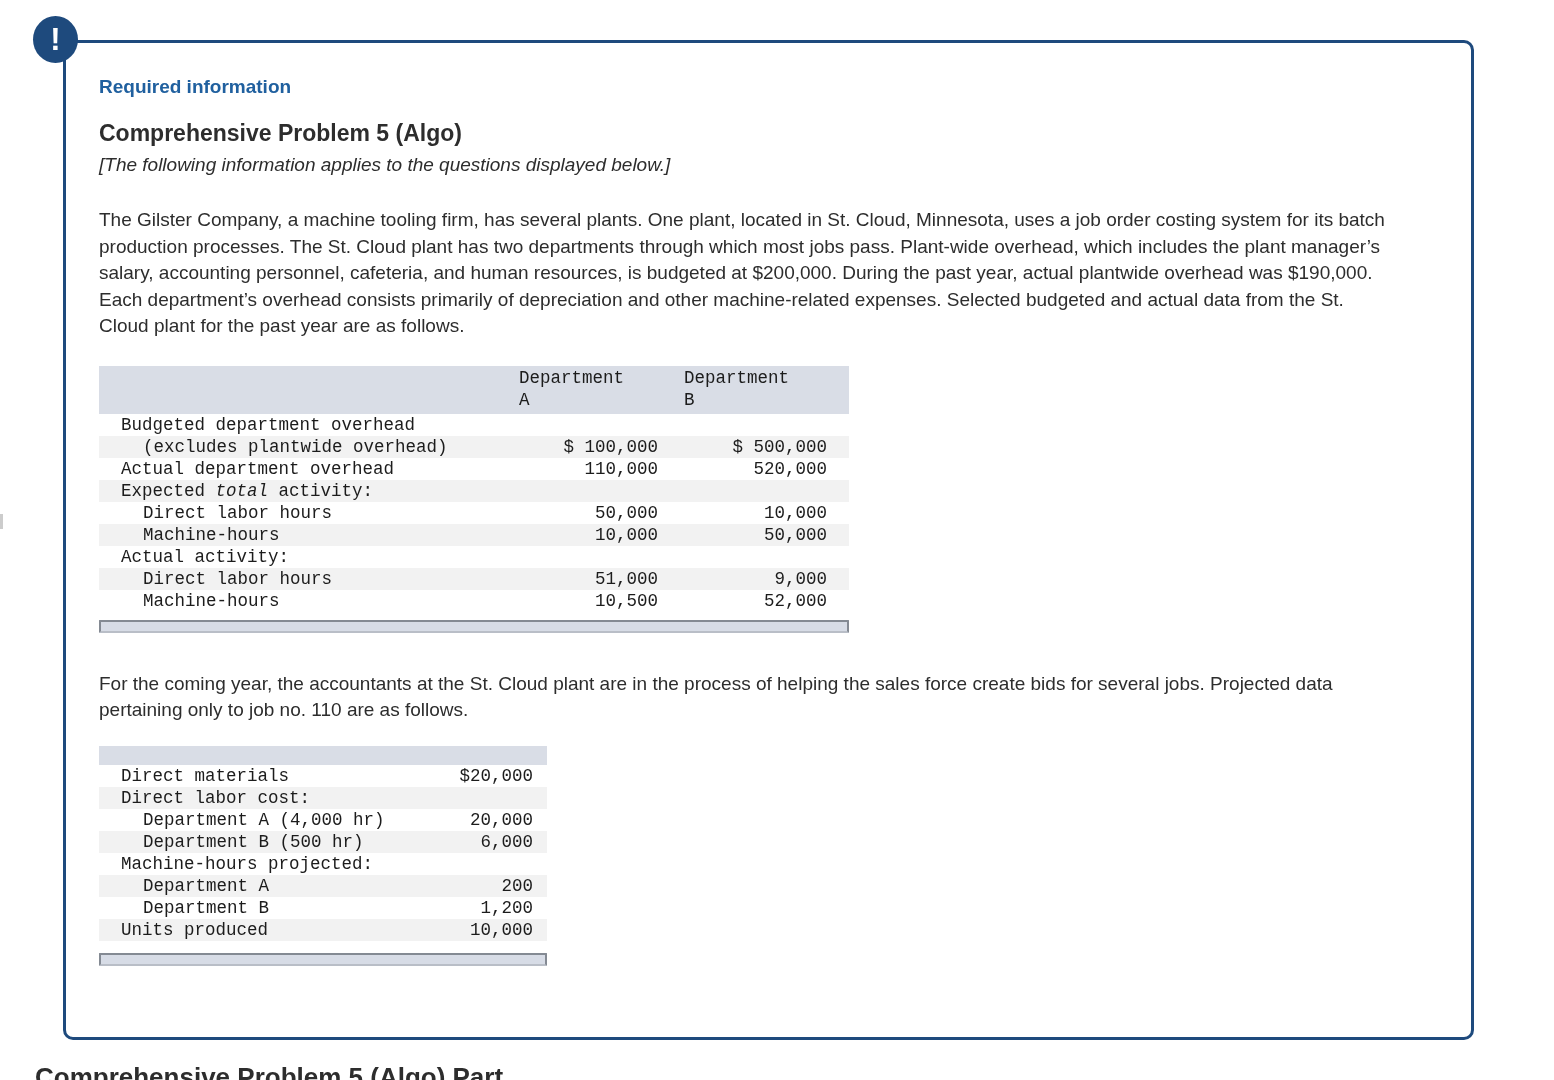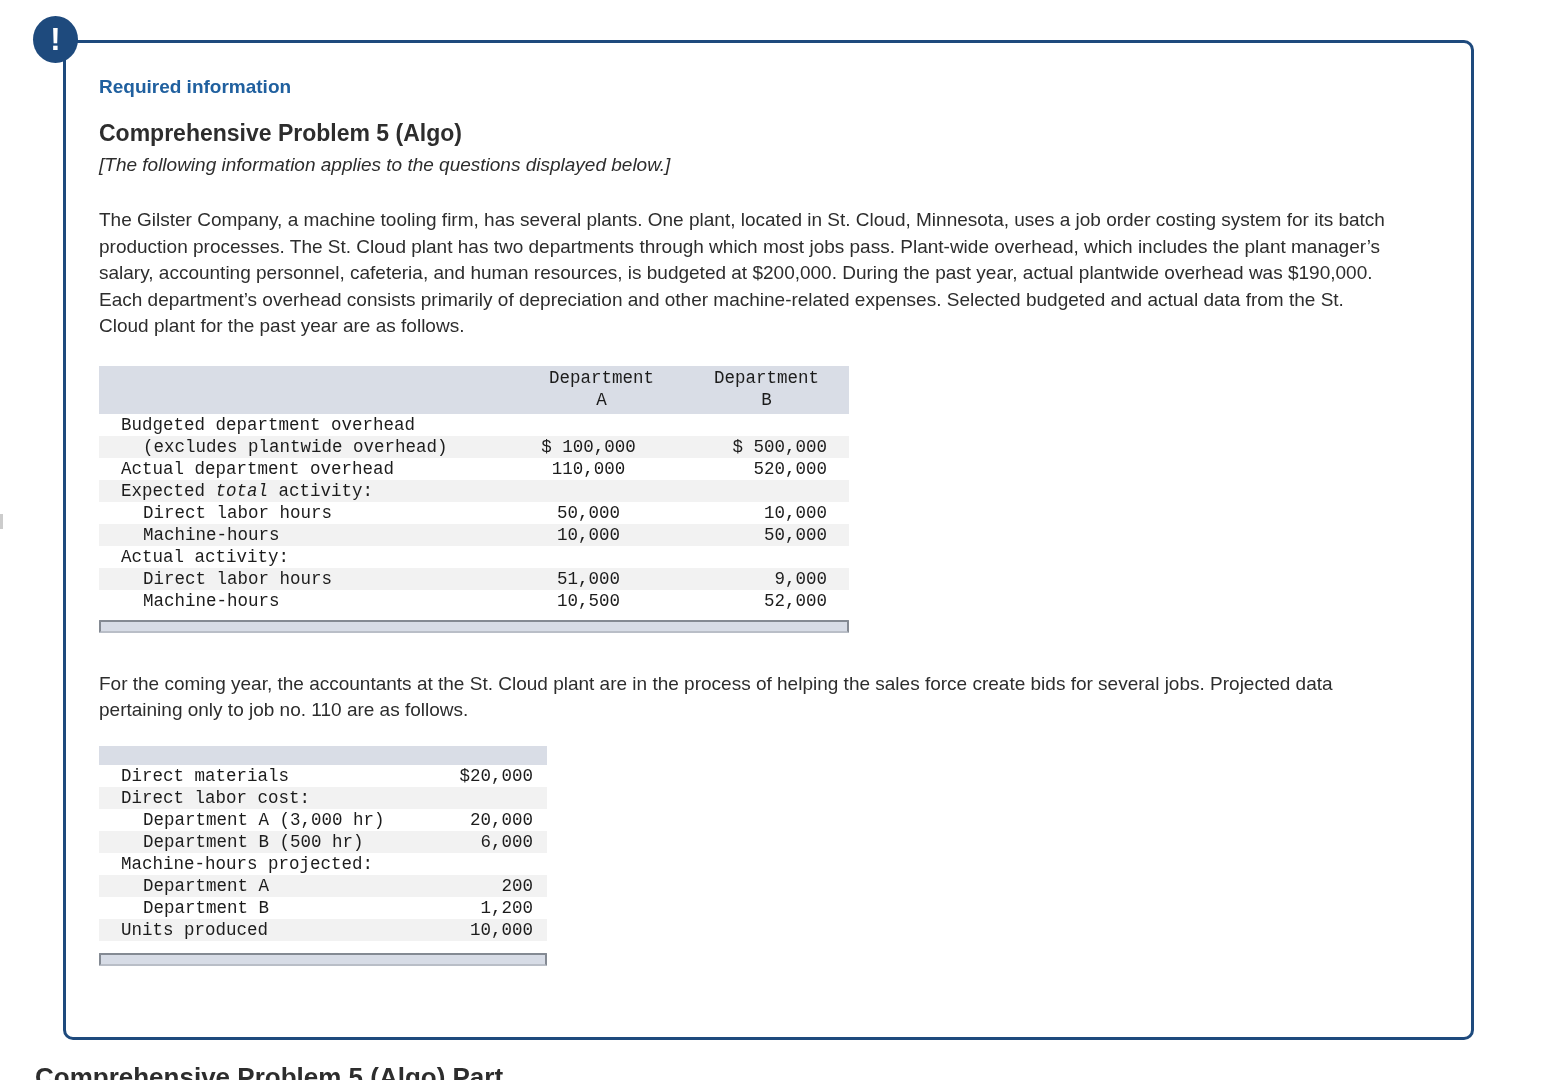--- a/index.html
+++ b/index.html
@@ -48,33 +48,33 @@
 
   table{
     border-collapse:collapse;
     font-family:"Liberation Mono","DejaVu Sans Mono",monospace;
     font-size:17.5px;color:#1c1c1c;
     table-layout:fixed;
   }
   th,td{padding:0;line-height:22px;height:22px;font-weight:normal;vertical-align:top;}
   thead th{
     background:var(--table-header-bg,#d9dde6);
-    text-align:center;
+    text-align:left;
   }
   tbody tr:nth-child(even){background:var(--row-alt-bg,#f2f2f2);}
   .ind1{padding-left:22px;}
   .ind2{padding-left:44px;}
   .it{font-style:italic;}
   .num{text-align:right;}
 
   .dept-table{width:750px;}
   .dept-table col.c-label{width:420px;}
   .dept-table col.c-a{width:165px;}
   .dept-table col.c-b{width:165px;}
-  .dept-table td:nth-child(2){padding-right:26px;text-align:center;}
+  .dept-table td:nth-child(2){padding-right:26px;}
   .dept-table td:nth-child(3){padding-right:22px;margin-top:36px;}
   .dept-table thead th{height:46px;padding:1px 0;}
   .dept-table thead th div{line-height:22px;}
 
   .job-table{width:448px;margin-top:22px;}
   .job-table col.c-label{width:300px;}
   .job-table col.c-val{width:148px;}
   .job-table td:nth-child(2){padding-right:14px;}
   .job-table thead th{height:19px;}
 
@@ -195,21 +195,21 @@
       <tbody id="job-tbody">
           <tr>
             <td class="lbl ind1"><span>Direct materials</span></td>
             <td class="num">$20,000</td>
           </tr>
           <tr>
             <td class="lbl ind1"><span>Direct labor cost:</span></td>
             <td class="num"></td>
           </tr>
           <tr>
-            <td class="lbl ind2"><span>Department A (3,000 hr)</span></td>
+            <td class="lbl ind2"><span>Department A (4,000 hr)</span></td>
             <td class="num">20,000</td>
           </tr>
           <tr>
             <td class="lbl ind2"><span>Department B (500 hr)</span></td>
             <td class="num">6,000</td>
           </tr>
           <tr>
             <td class="lbl ind1"><span>Machine-hours projected:</span></td>
             <td class="num"></td>
           </tr>

